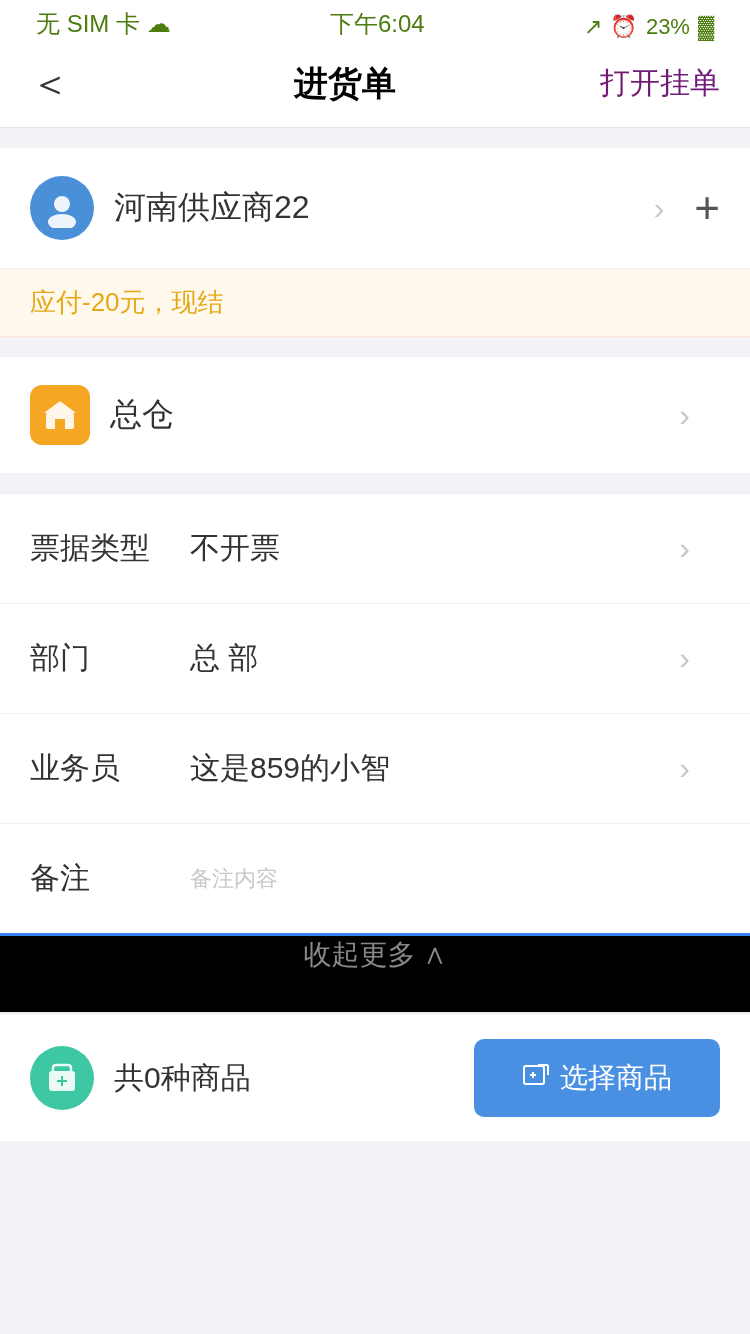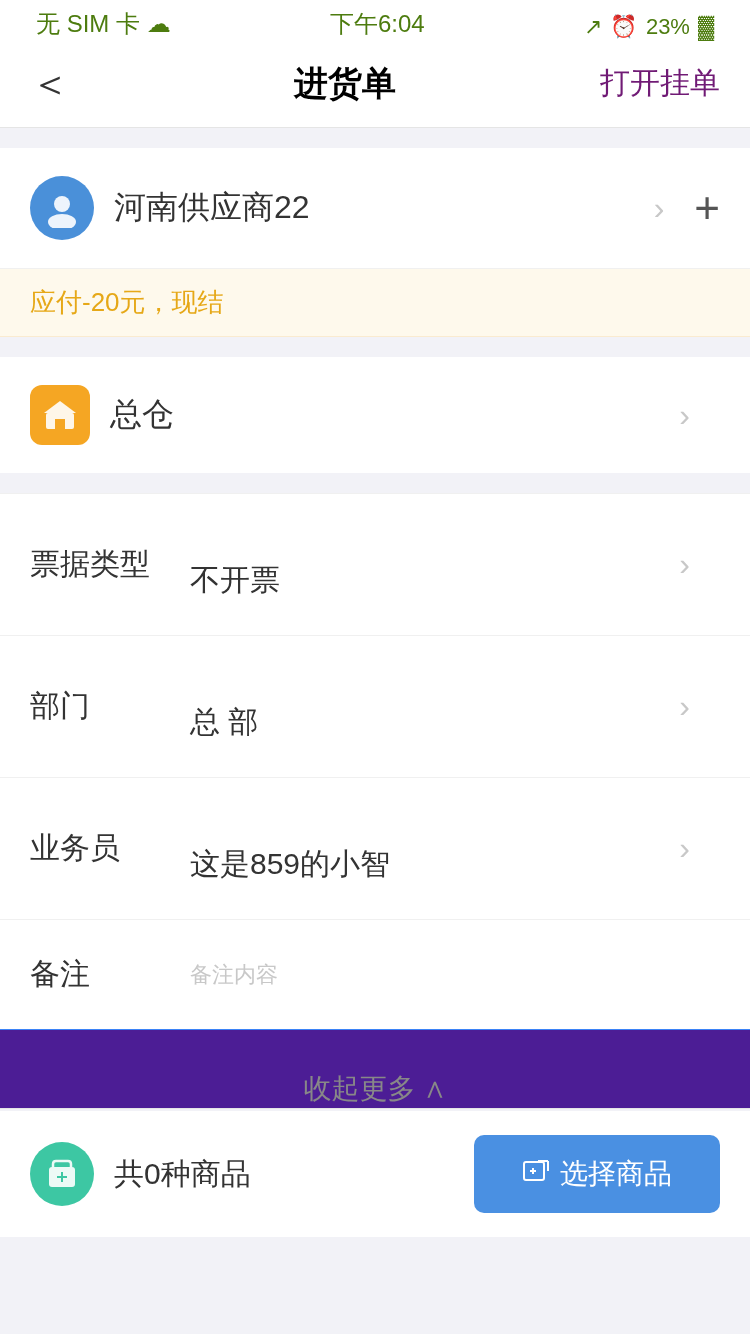--- a/index.html
+++ b/index.html
@@ -150,37 +150,36 @@
     .form-label {
       font-size: 30px;
       color: #333;
       width: 160px;
       flex-shrink: 0;
     }
     .form-value {
       flex: 1;
       font-size: 30px;
       color: #333;
-      margin-top: 32px;
     }
     .form-placeholder {
       flex: 1;
       font-size: 22px;
       color: #c8c8c8;
     }
 
     
     .collapse-bar {
-      background: #4c1d95;
+      background: #000000;
       height: 80px;
       display: flex;
-      align-items: flex-end;
+      align-items: flex-start;
       justify-content: center;
       cursor: pointer;
-      border-top: 1px solid #3b82f6;
+      border-top: 3px solid #3b82f6;
       border-bottom: 1px solid #e5e5e5;
     }
     .collapse-text {
       font-size: 28px;
       color: #888;
     }
 
     
     .product-bar {
       display: flex;

